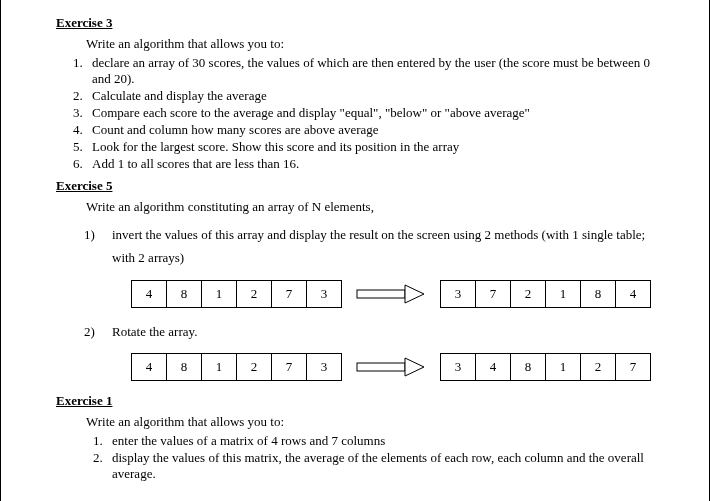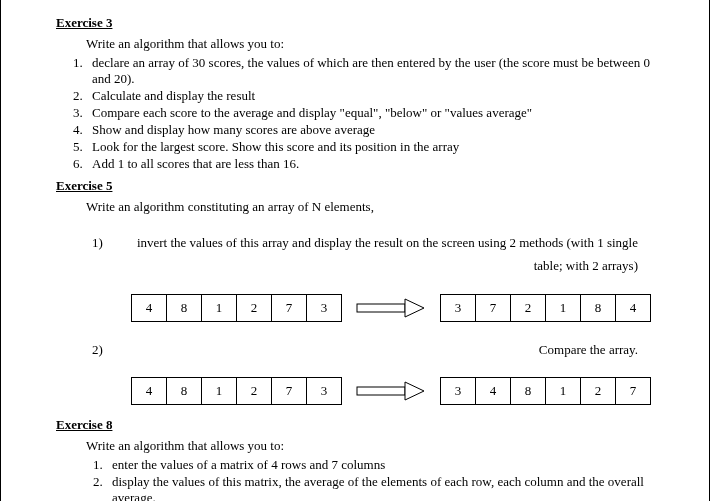--- a/index.html
+++ b/index.html
@@ -31,25 +31,24 @@
   ol.num {
     margin: 0 0 6px 0;
     padding-left: 30px;
     list-style: decimal;
   }
   ol.num > li {
     margin: 1px 0;
     padding-left: 6px;
   }
   ol.paren {
-    margin: 16px;
+    margin: 8px;
     padding-left: 40px;
     list-style: none;
     counter-reset: paren;
-    text-align: right;
   }
   ol.paren > li {
     counter-increment: paren;
     margin: 4px 0 10px 0;
     position: relative;
     padding-left: 8px;
     line-height: 1.8;
   }
   ol.paren > li::before {
     content: counter(paren) ")";
@@ -78,23 +77,23 @@
   .arrow svg { display: block; }
   .indent2 { }
 </style>
 </head>
 <body>
 
 <div class="ex-title">Exercise 3</div>
 <div class="intro">Write an algorithm that allows you to:</div>
 <ol class="num">
   <li>declare an array of 30 scores, the values of which are then entered by the user (the score must be between 0 and 20).</li>
-  <li>Calculate and display the result</li>
-  <li>Compare each score to the average and display "equal", "below" or "values average"</li>
-  <li>Show and display how many scores are above average</li>
+  <li>Calculate and display the average</li>
+  <li>Compare each score to the average and display "equal", "below" or "above average"</li>
+  <li>Count and column how many scores are above average</li>
   <li>Look for the largest score. Show this score and its position in the array</li>
   <li>Add 1 to all scores that are less than 16.</li>
 </ol>
 
 <div class="ex-title">Exercise 5</div>
 <div class="intro indent2">Write an algorithm constituting an array of N elements,</div>
 <ol class="paren">
   <li>invert the values of this array and display the result on the screen using 2 methods (with 1 single table; with 2 arrays)</li>
 </ol>
 
@@ -125,21 +124,21 @@
     <td>2</td>
     <td>1</td>
     <td>8</td>
     <td>4</td>
   </tr>
       </tbody>
     </table>
 </div>
 
 <ol class="paren" start="2" style="counter-reset: paren 1;">
-  <li>Compare the array.</li>
+  <li>Rotate the array.</li>
 </ol>
 
 <div class="diagram" style="margin-left:75px;">
   <table class="cells">
       <tbody>
         <tr>
     <td>4</td>
     <td>8</td>
     <td>1</td>
     <td>2</td>
@@ -161,18 +160,18 @@
     <td>4</td>
     <td>8</td>
     <td>1</td>
     <td>2</td>
     <td>7</td>
   </tr>
       </tbody>
     </table>
 </div>
 
-<div class="ex-title">Exercise 8</div>
+<div class="ex-title">Exercise 1</div>
 <div class="intro">Write an algorithm that allows you to:</div>
 <ol class="num" style="padding-left:50px;">
   <li>enter the values of a matrix of 4 rows and 7 columns</li>
   <li>display the values of this matrix, the average of the elements of each row, each column and the overall average.</li>
 </ol>
 
 </body></html>

